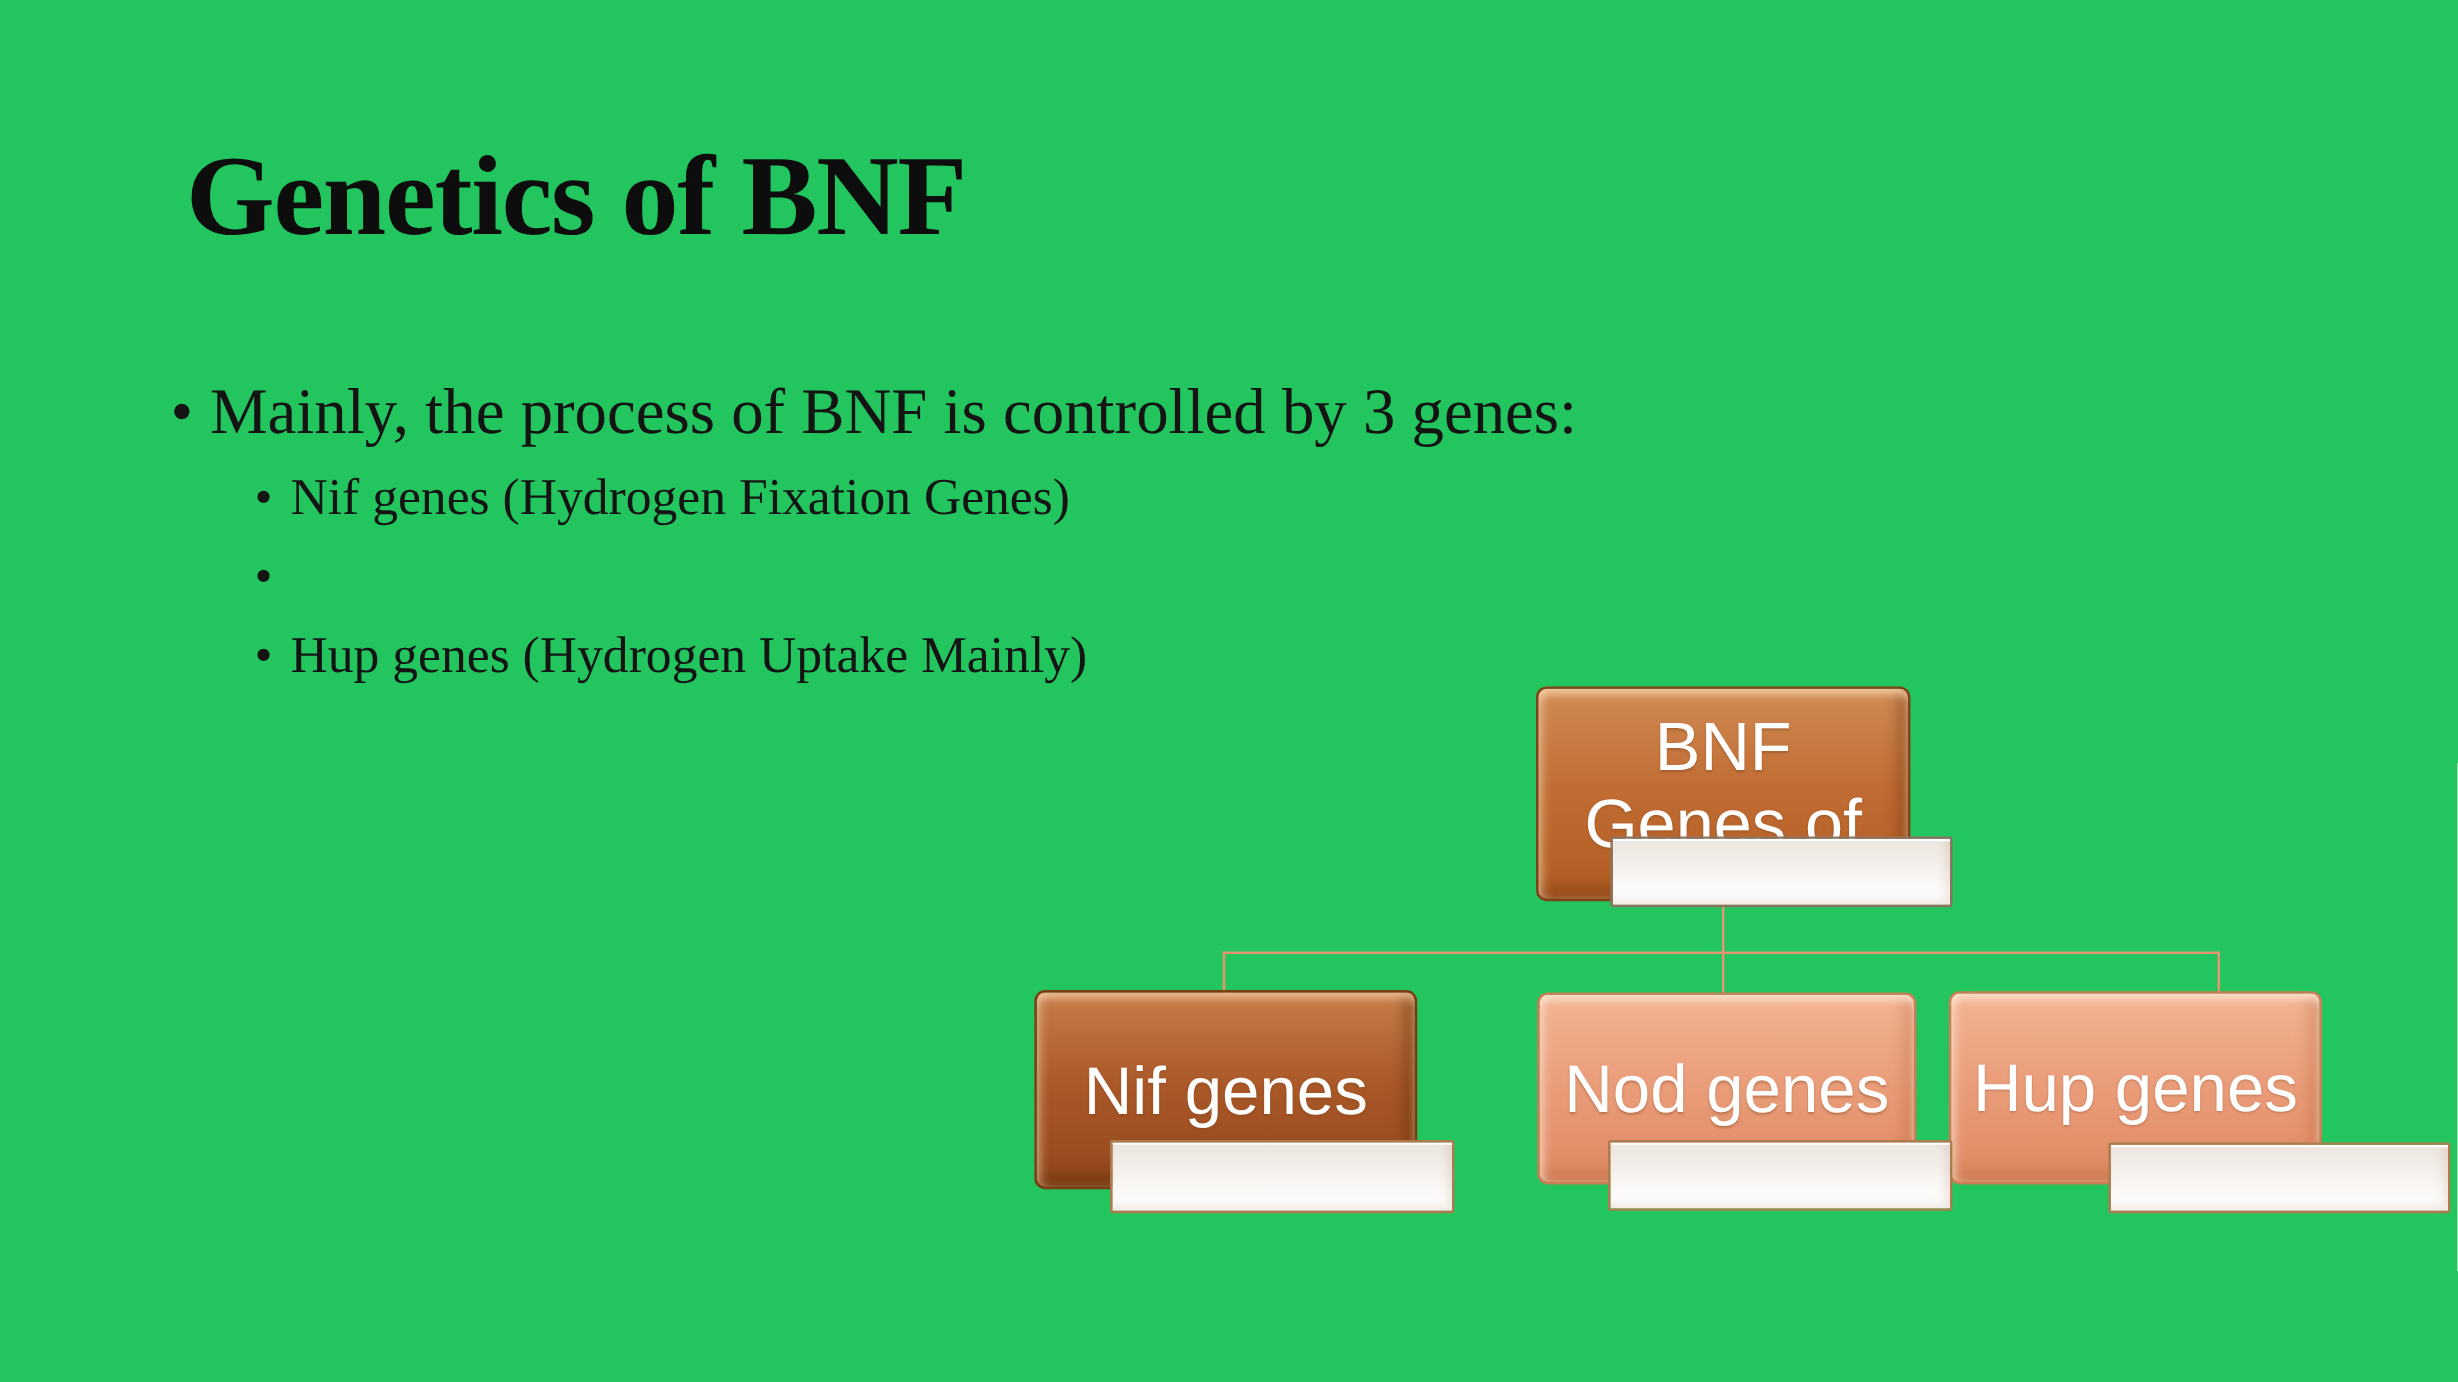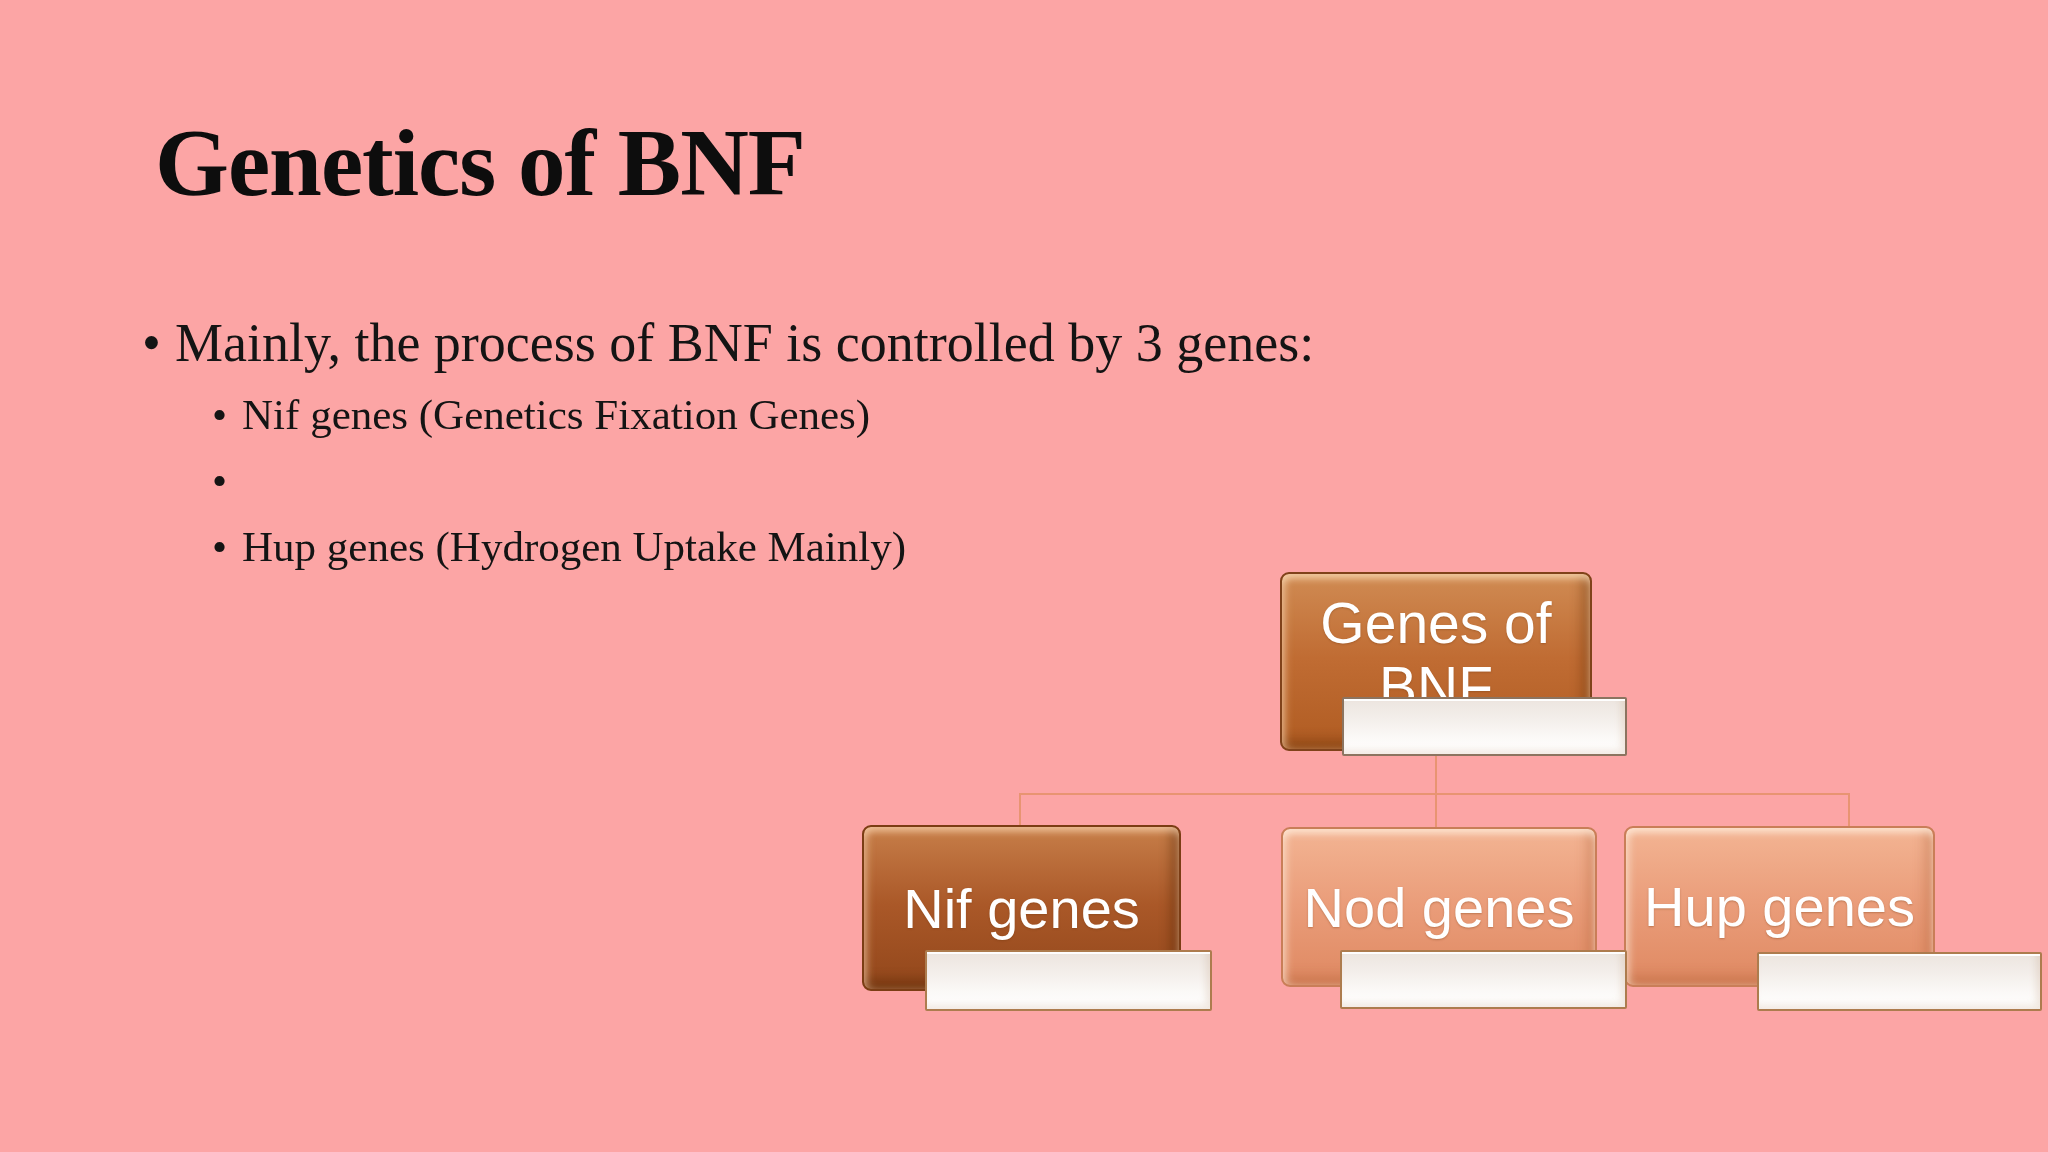--- a/index.html
+++ b/index.html
@@ -1,20 +1,20 @@
 <!DOCTYPE html>
 <html><head>
 <meta charset="utf-8">
 <style>
   html, body { margin: 0; padding: 0; background: #ffffff; }
   #slide {
     position: relative;
     width: 2048px;
     height: 1152px;
-    background: #fca5a5;
+    background: #22c55e;
     overflow: hidden;
     font-family: "Liberation Serif", "DejaVu Serif", serif;
     color: #141414;
   }
 
   
   .title {
     position: absolute;
     left: 155px;
     top: 108px;
@@ -117,43 +117,43 @@
   <div class="title">Genetics of BNF</div>
 
   <div class="bullet-row bullet-main">
     <span class="marker">•</span>
     <span>Mainly, the process of BNF is controlled by 3 genes:</span>
   </div>
 
   <div class="sub-bullets">
     <div class="sub-row">
       <span class="marker">•</span>
-      <span>Nif genes (Genetics Fixation Genes)</span>
+      <span>Nif genes (Hydrogen Fixation Genes)</span>
     </div>
     <div class="sub-row">
       <span class="marker">•</span>
     </div>
     <div class="sub-row">
       <span class="marker">•</span>
       <span>Hup genes (Hydrogen Uptake Mainly)</span>
     </div>
   </div>
 
   <div>
 
     <div class="conn" style="left:1435px; top:750px; width:2px; height:45px;"></div>
     <div class="conn" style="left:1019px; top:793px; width:831px; height:2px;"></div>
     <div class="conn" style="left:1019px; top:793px; width:2px; height:34px;"></div>
     <div class="conn" style="left:1435px; top:793px; width:2px; height:36px;"></div>
     <div class="conn" style="left:1848px; top:793px; width:2px; height:35px;"></div>
 
     <div class="node node-root" style="left:1280px; top:572px; width:308px; height:161px;">
       <div>
+        <div>BNF</div>
         <div>Genes of</div>
-        <div>BNF</div>
       </div>
     </div>
     <div class="callout callout-root" style="left:1342px; top:697px; width:281px; height:55px;"></div>
 
     <div class="node node-dark" style="left:862px; top:825px; width:315px; height:162px;text-align:center;">
       <span>Nif genes</span>
     </div>
     <div class="callout" style="left:925px; top:950px; width:283px; height:57px;"></div>
 
     <div class="node node-light" style="left:1281px; top:827px; width:312px; height:156px;">

